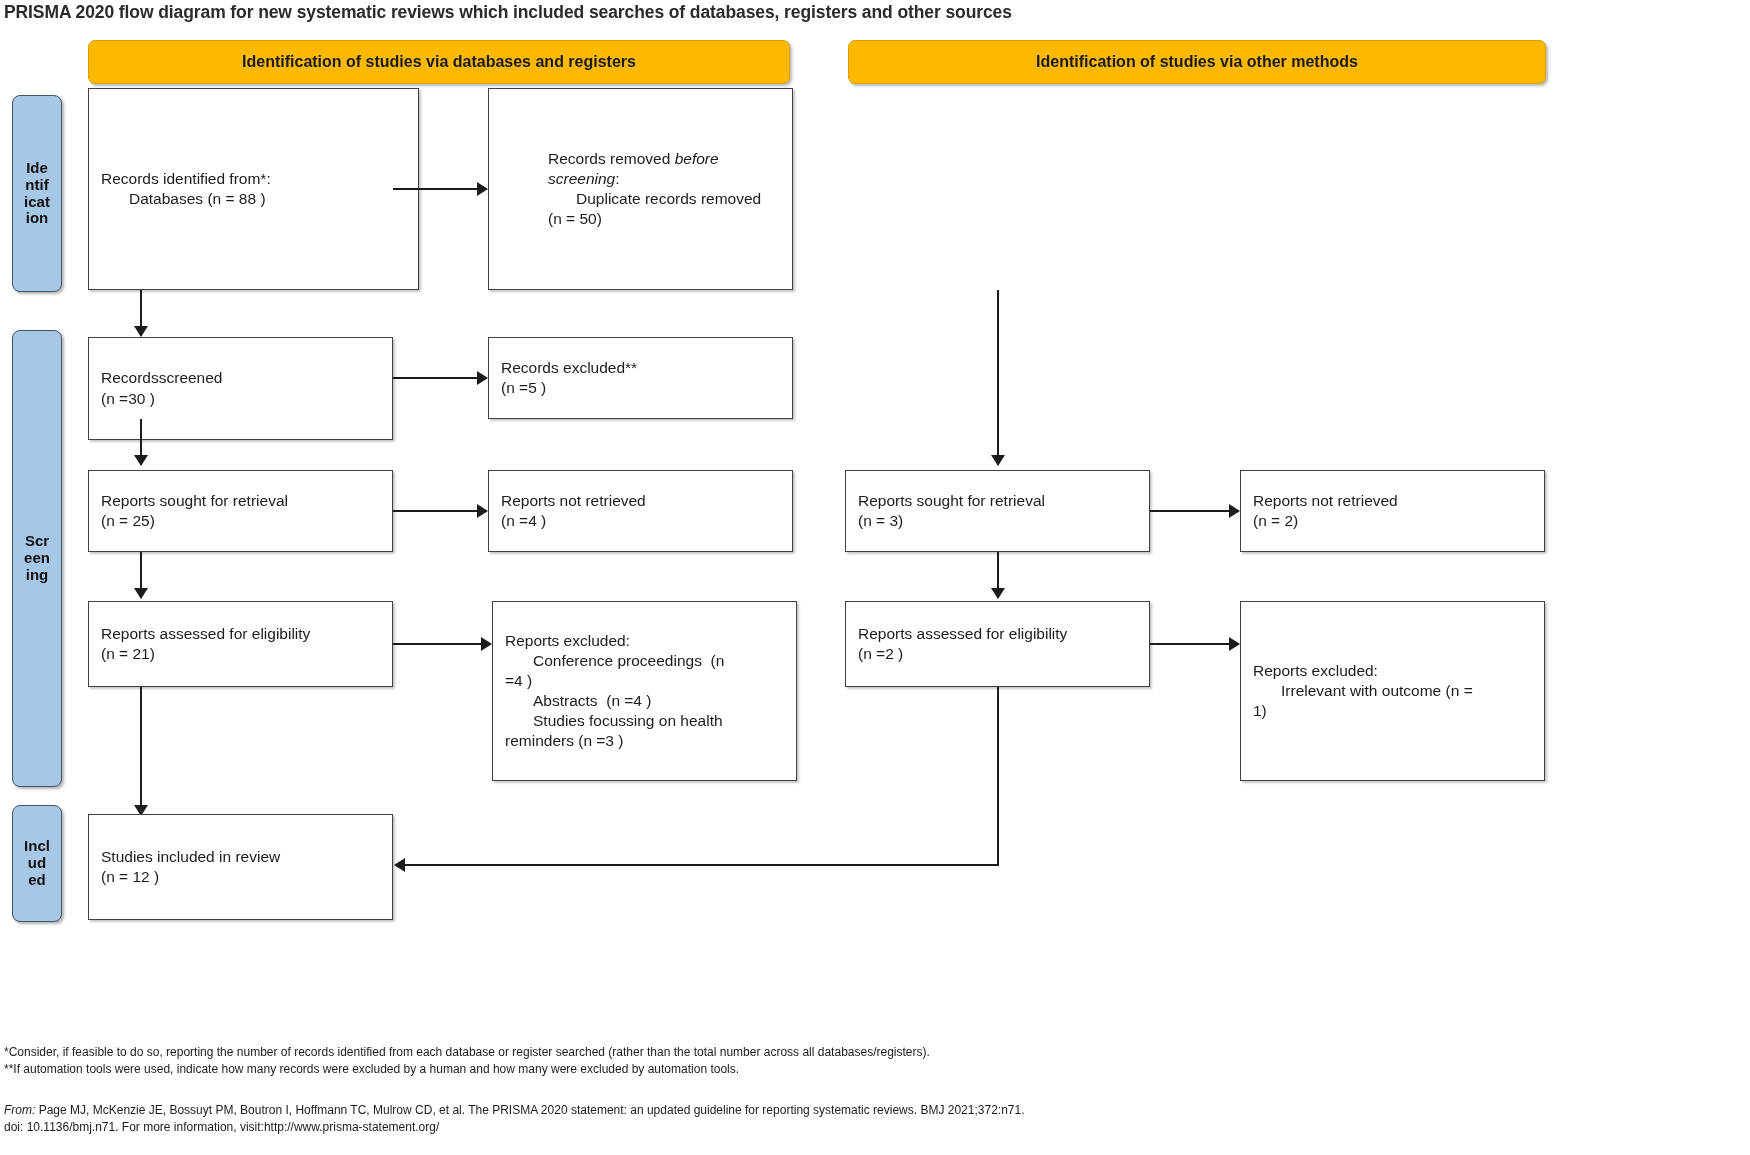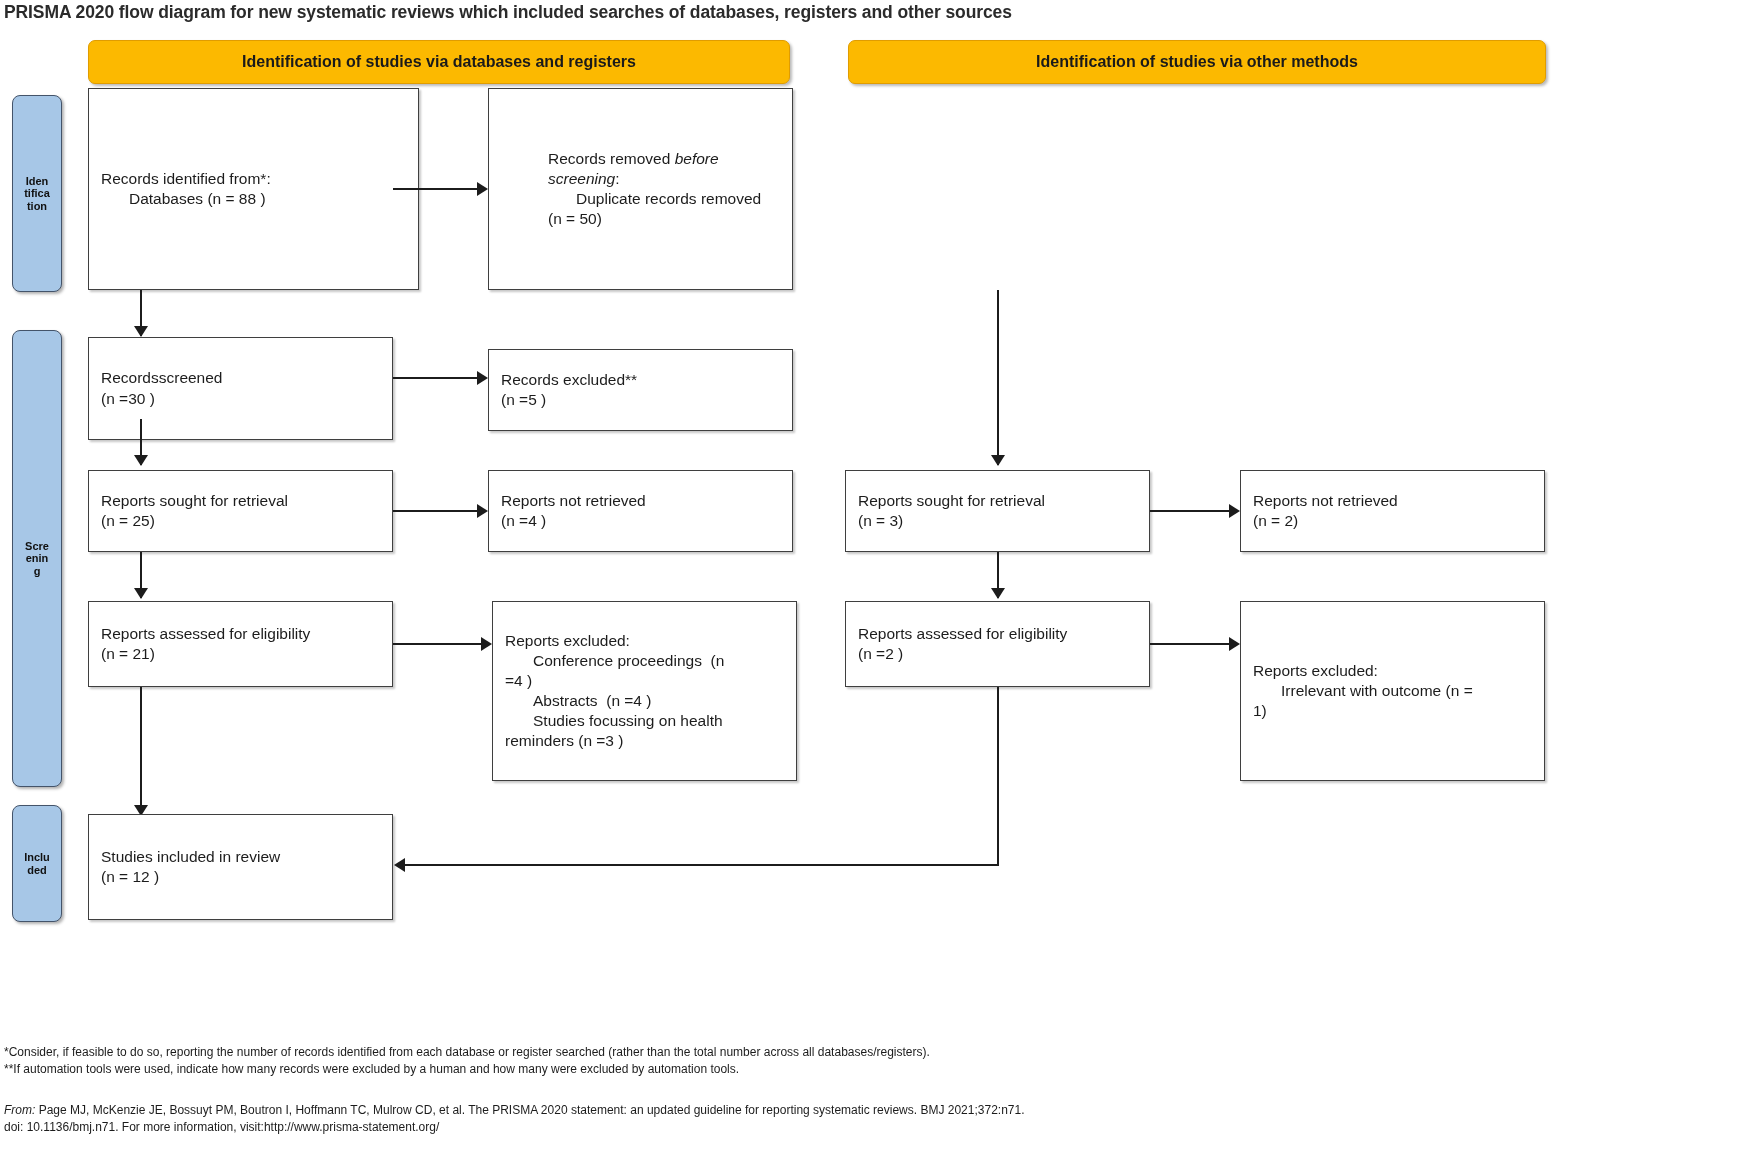--- a/index.html
+++ b/index.html
@@ -54,21 +54,21 @@
     position: absolute;
     background: #a7c7e7;
     border: 1px solid #44546a;
     border-radius: 8px;
     box-shadow: 2px 2px 3px rgba(0,0,0,0.30);
     display: flex;
     align-items: center;
     justify-content: center;
   }
   .stage-label {
-    font-size: 11px;
+    font-size: 15px;
     font-weight: bold;
     color: #111111;
     line-height: 1.12;
     text-align: center;
     width: 26px;
     word-break: break-all;
   }
 
   
   .box {
@@ -182,21 +182,21 @@
   <div class="vline" style="left:140px; top:290px; height:46px;"></div>
   <div class="arrow-down" style="left:134px; top:326px;"></div>
 
   <div class="box" style="left:88px; top:337px; width:305px; height:103px;">
     <div class="box-inner">
       <span class="ln">Recordsscreened</span>
       <span class="ln">(n =30 )</span>
     </div>
   </div>
 
-  <div class="box" style="left:488px; top:337px; width:305px; height:82px;margin-top:12px;">
+  <div class="box" style="left:488px; top:337px; width:305px; height:82px;">
     <div class="box-inner">
       <span class="ln">Records excluded**</span>
       <span class="ln">(n =5 )</span>
     </div>
   </div>
 
   <div class="hline" style="left:393px; top:377px; width:84px;"></div>
   <div class="arrow-right" style="left:477px; top:371px;"></div>
 
   <div class="vline" style="left:140px; top:419px; height:46px;"></div>

